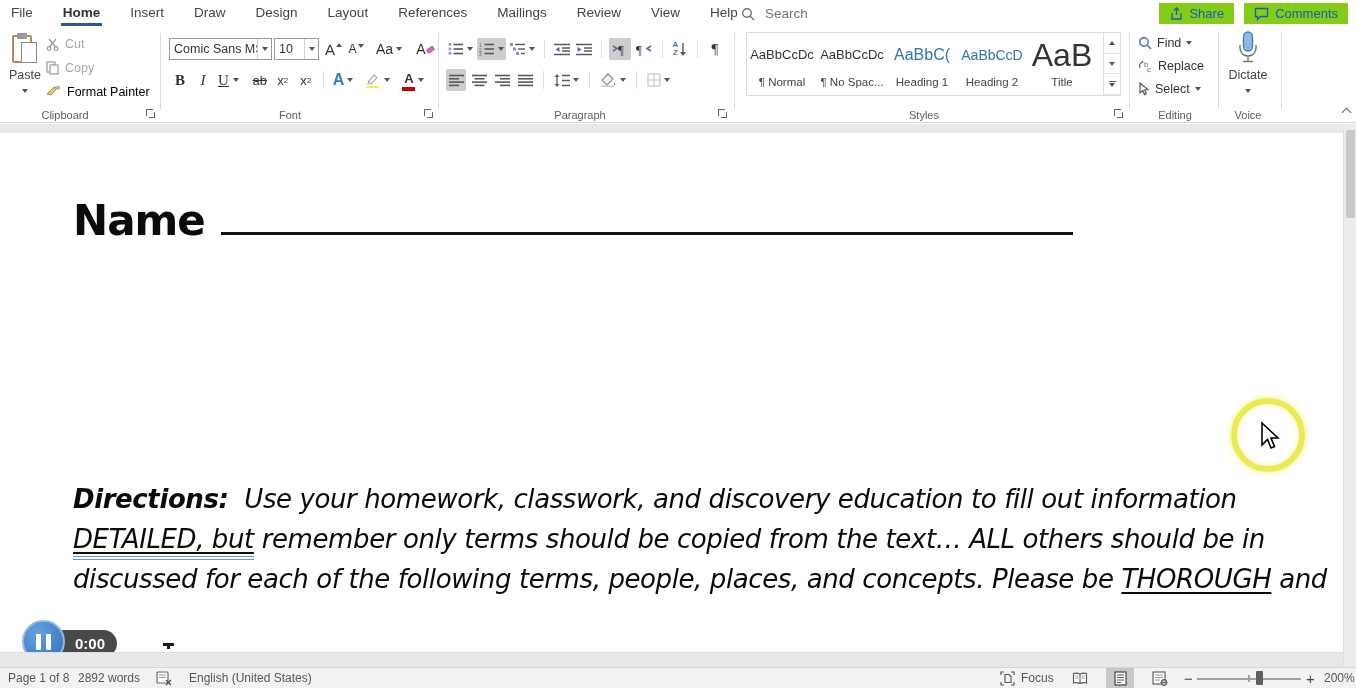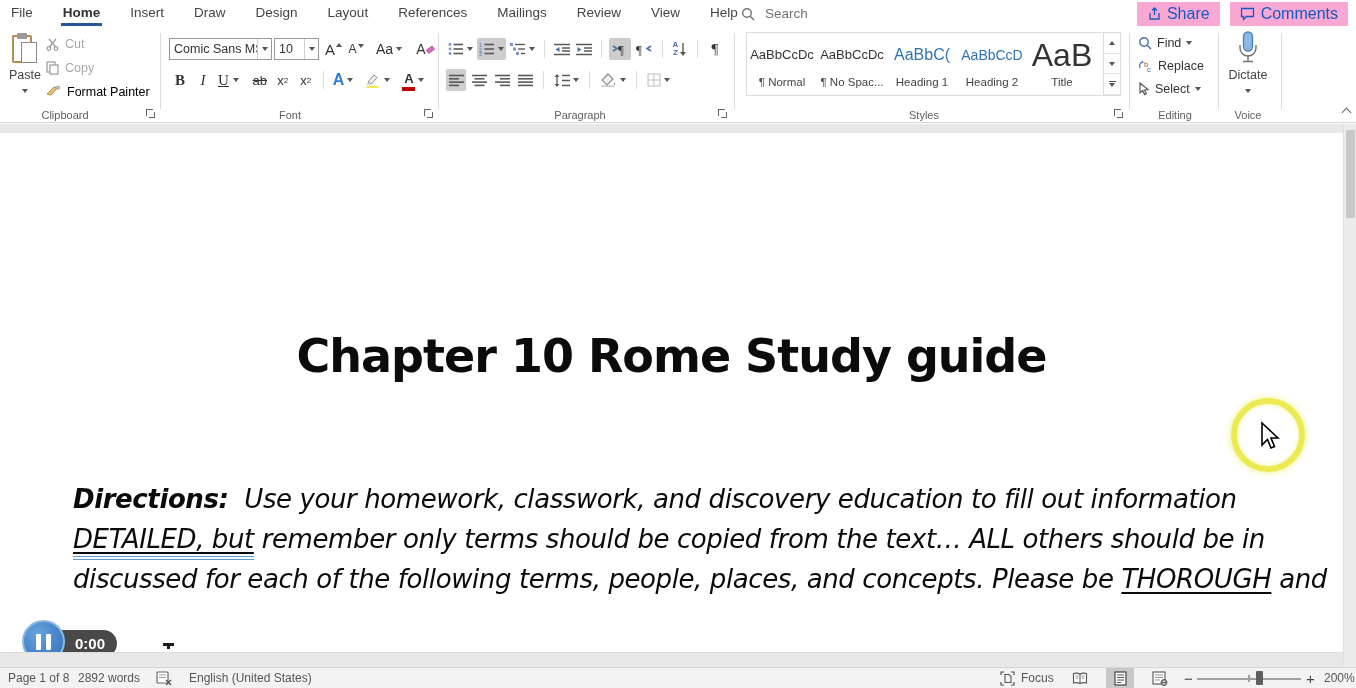--- a/index.html
+++ b/index.html
@@ -8,21 +8,21 @@
   .abs { position:absolute; }
 
   
   #menubar { position:absolute; left:0; top:0; width:1356px; height:27px; background:#fff; }
   #tabs { position:absolute; left:9px; top:0; height:27px; display:flex; gap:26px; align-items:center; }
   .tab { font-size:13.5px; color:#444; padding:4px 2px 6px; cursor:default; position:relative; }
   .tab.active { font-weight:700; color:#333; }
   .tab.active::after { content:""; position:absolute; left:0; right:0; bottom:0; height:3px; background:#2b579a; }
   #searchbox { position:absolute; left:741px; top:2px; height:23px; display:flex; align-items:center; gap:10px; color:#727272; font-size:13.5px; }
   #topright { position:absolute; right:8px; top:0; height:27px; display:flex; gap:10px; align-items:center; }
-  .top-btn { display:flex; align-items:center; gap:6px; font-size:16px; color:#185abd; padding:3px 10px; background:#f9a8d4; }
+  .top-btn { display:flex; align-items:center; gap:6px; font-size:13px; color:#185abd; padding:3px 10px; background:#84cc16; }
 
   
   #ribbon { position:absolute; left:0; top:27px; width:1356px; height:96px; background:#fff; border-bottom:1px solid #d4d4d4; }
   .rdiv { position:absolute; top:6px; width:1px; height:76px; background:#dcdcdc; }
   .grp-label { position:absolute; top:82px; font-size:11px; color:#605e5c; text-align:center; }
   .launcher { position:absolute; top:80px; width:12px; height:12px; cursor:default; }
   .launcher::before { content:""; position:absolute; left:2px; top:2px; width:6px; height:6px; border-left:1px solid #666; border-top:1px solid #666; }
   .launcher::after { content:""; position:absolute; right:1px; bottom:1px; width:5px; height:5px; border-right:1.5px solid #666; border-bottom:1.5px solid #666; }
   .chev { display:inline-block; width:0; height:0; border-left:3.5px solid transparent; border-right:3.5px solid transparent; border-top:4px solid #555; vertical-align:middle; }
   .rbtn { display:inline-flex; align-items:center; justify-content:center; height:22px; min-width:20px; padding:0 2px; border-radius:2px; cursor:default; }
@@ -484,21 +484,23 @@
     <span class="chev" style="margin-top:2px;"></span>
   </div>
   <div class="grp-label" style="left:1208px; width:80px;">Voice</div>
   <div class="rdiv" style="left:1281px;"></div>
 
   <div id="ribbon-collapse"></div>
 </div>
 
 <div id="doc-gap"></div>
 <div id="page">
-  <div id="doc-title">Chapter 10 Rome Study guide</div>
+  <div id="name-line">
+    <span>Name</span><span id="name-underline"></span>
+  </div>
   <div id="directions">
       <div class="dir-line"><span class="b">Directions:</span><span>&nbsp; Use your homework, classwork, and discovery education to fill out information</span></div>
       <div class="dir-line"><span class="u grammar">DETAILED, but</span><span> remember only terms should be copied from the text… ALL others should be in</span></div>
       <div class="dir-line"><span>discussed for each of the following terms, people, places, and concepts. Please be </span><span class="u">THOROUGH</span><span> and</span></div>
     </div>
   <div id="partial-glyph"></div>
 </div>
 
 <div id="click-ring"></div>
 <svg class="abs" style="left:1258px; top:421px;" width="24" height="32" viewBox="0 0 24 32">

